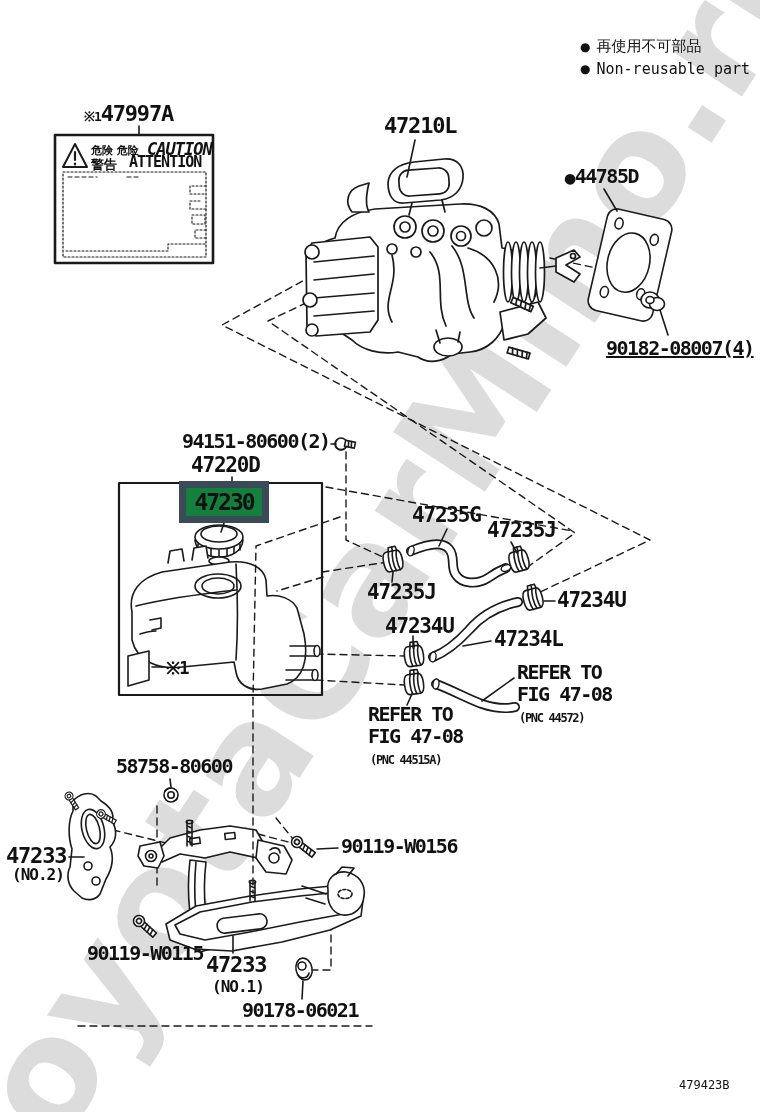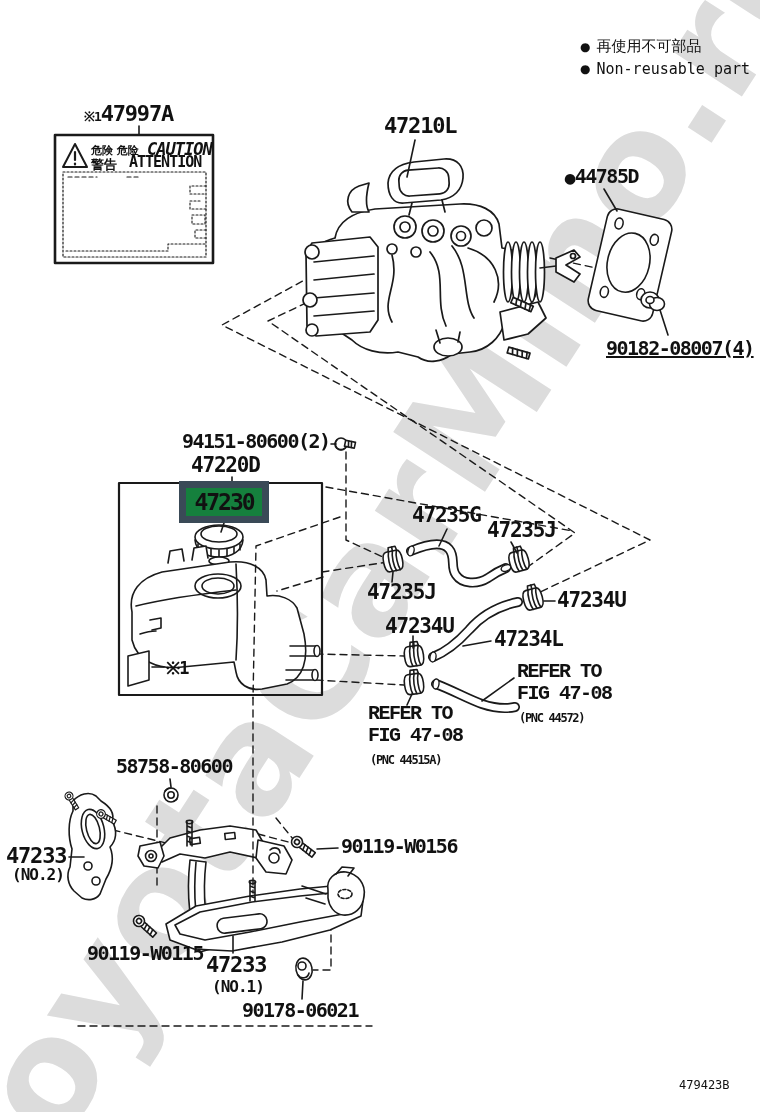--- a/index.html
+++ b/index.html
@@ -17,21 +17,21 @@
   .fs17{font-size:17px;letter-spacing:-1px;}
   .fs16{font-size:16px;letter-spacing:-1px;}
   .jp{font-family:"DejaVu Sans",sans-serif;letter-spacing:0;}
   .legend-row{position:absolute;z-index:2;display:flex;align-items:center;gap:6px;}
   .legend-row .dot{font-size:12px;font-family:"DejaVu Sans",sans-serif;}
   .legend-row .txt{font-size:15px;font-weight:normal;letter-spacing:0;}
   .hibox{position:absolute;z-index:2;left:179px;top:481px;width:76px;height:28px;
          border:7px solid #3a4a57;background:#15803d;display:flex;align-items:center;
          justify-content:center;font-weight:bold;font-size:23px;letter-spacing:-2px;}
   .refer{position:absolute;z-index:2;font-weight:bold;line-height:22px;}
-  .refer .r1{font-size:20px;letter-spacing:-1.5px;font-family:Liberation Mono, monospace;}
+  .refer .r1{font-size:20px;letter-spacing:-1.5px;}
   .refer .r3{font-size:12px;letter-spacing:-1.3px;margin-top:2px;margin-left:2px;}
   .ct{position:absolute;z-index:2;font-weight:bold;}
   .footer{position:absolute;z-index:2;left:679px;top:1078px;font-size:12px;
           font-weight:normal;letter-spacing:0;}
 </style>
 </head>
 <body>
 
 <div class="stage">
 

